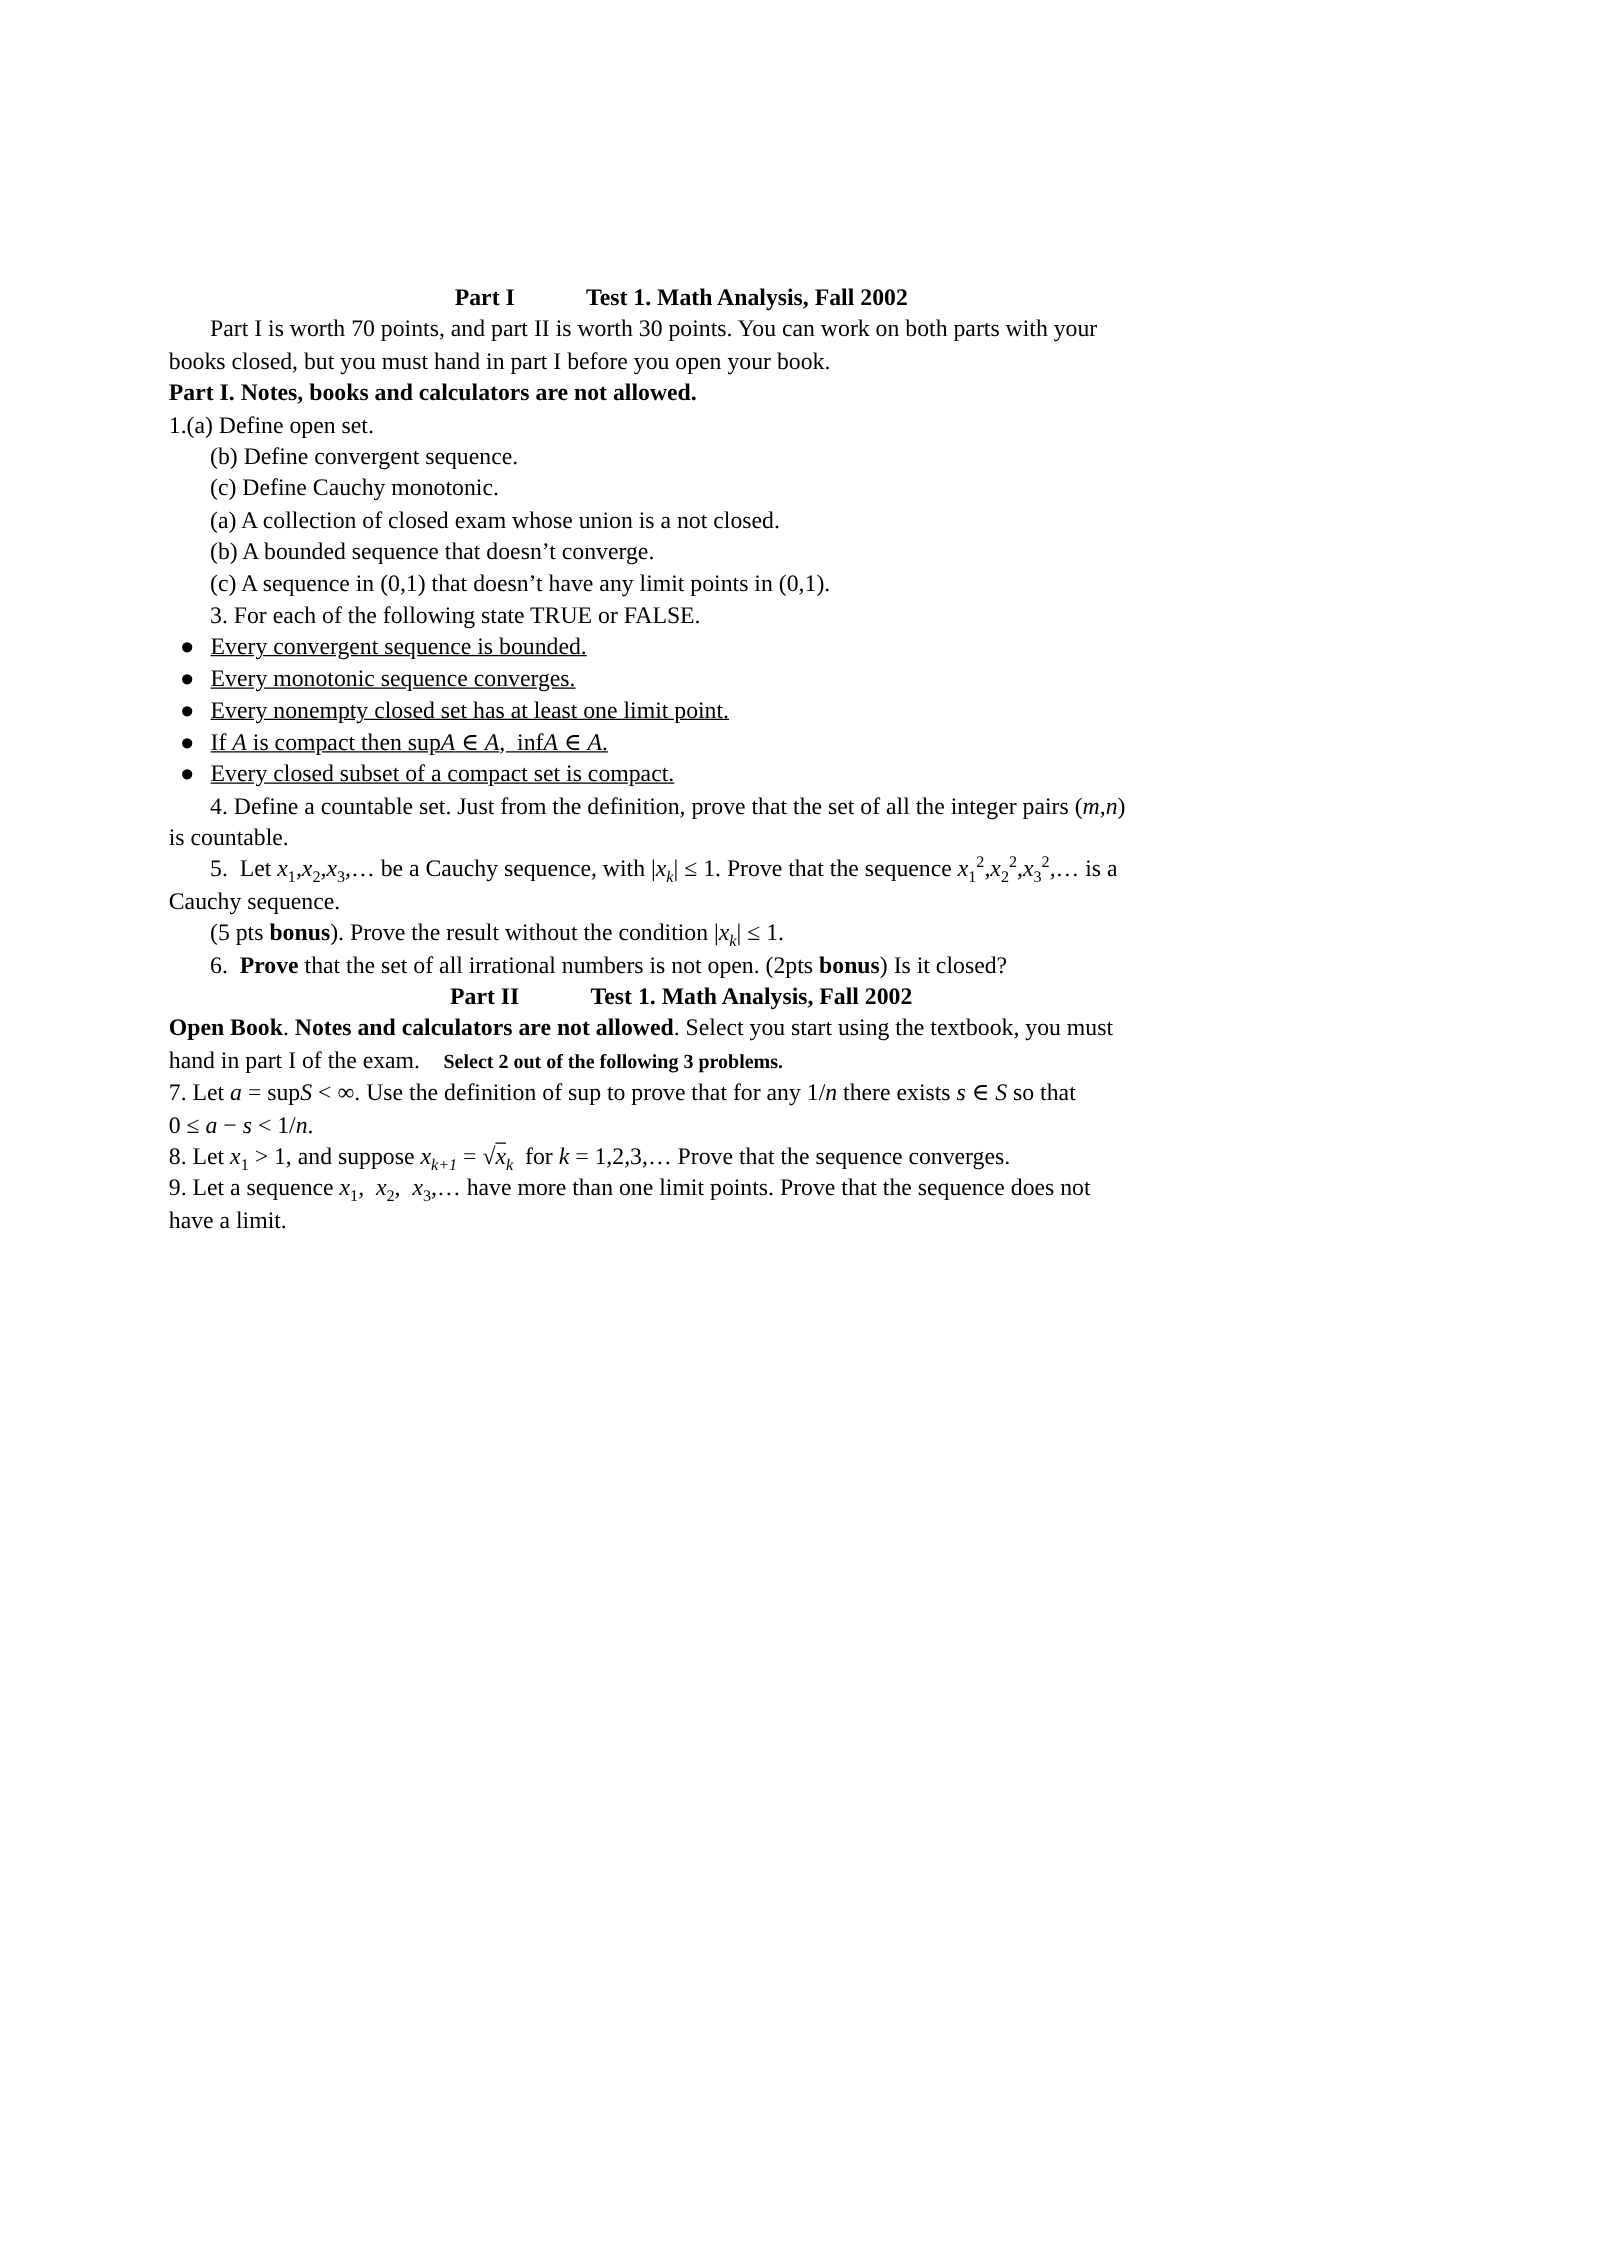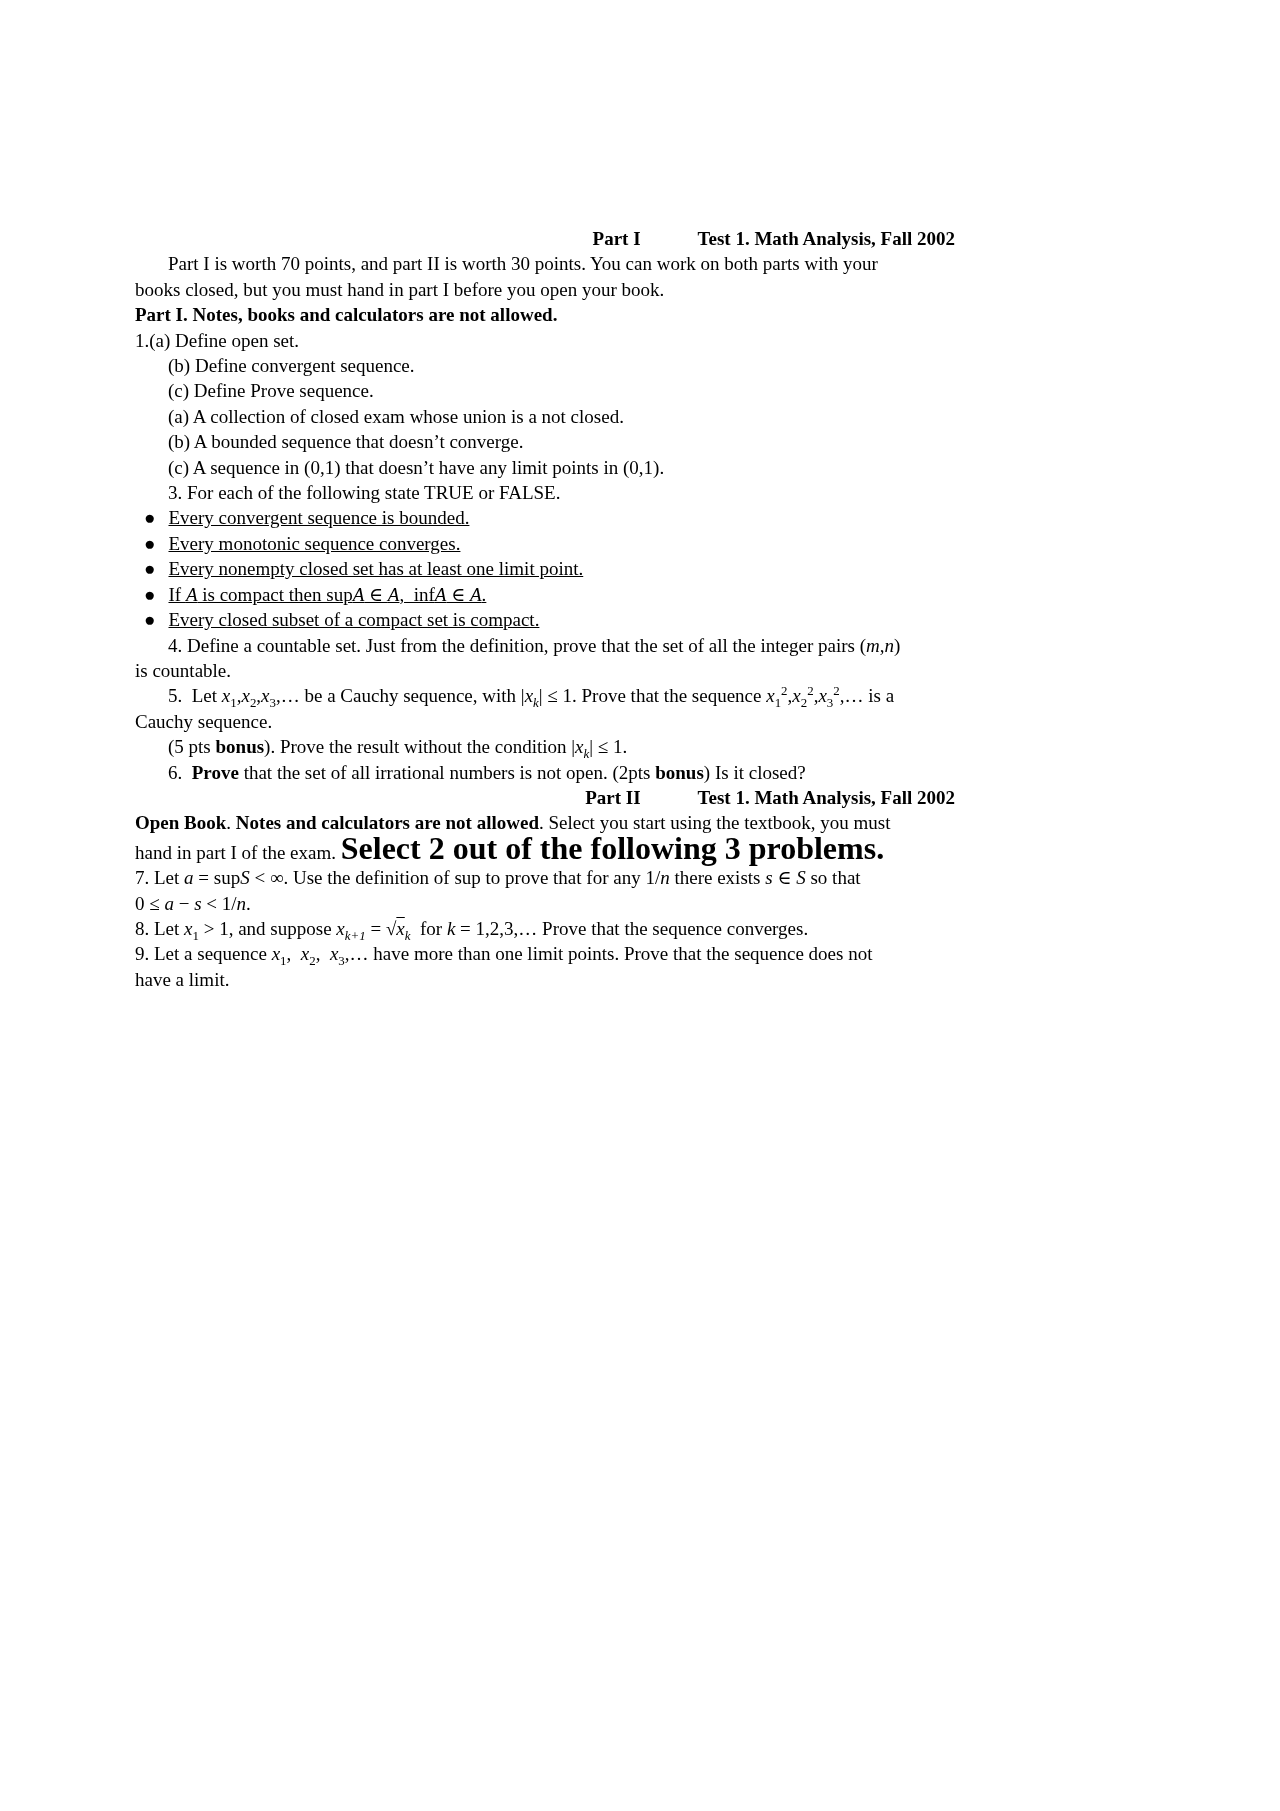--- a/index.html
+++ b/index.html
@@ -20,42 +20,42 @@
   }
   .doc {
     position: absolute;
     left: 135px;
     top: 226px;
     width: 905px;
     font-size: 19px;
     line-height: 25.4px;
   }
   .line { white-space: pre-wrap; }
-  .center { text-align: right; padding-right: 85px; }
+  .center { text-align: center; padding-right: 85px; }
   .indent { padding-left: 33px; }
   .bullet-line { padding-left: 9px; text-decoration: underline; }
   .bullet { display: inline-block; margin-right: 13px; }
   .b { font-weight: bold; }
   .i { font-style: italic; }
-  .big { font-size: 32px; }
+  .big { font-size: 16px; margin-left: 14px; }
   .ov { text-decoration: overline; }
   sub, sup { font-size: 0.68em; line-height: 0; }
 </style>
 </head>
 <body>
 
 <div class="page">
   <div class="doc">
       <div class="line center"><span class="b">Part I   Test 1. Math Analysis, Fall 2002</span></div>
       <div class="line indent"><span>Part I is worth 70 points, and part II is worth 30 points. You can work on both parts with your</span></div>
       <div class="line plain"><span>books closed, but you must hand in part I before you open your book.</span></div>
       <div class="line plain"><span class="b">Part I. Notes, books and calculators are not allowed.</span></div>
       <div class="line plain"><span>1.(a) Define open set.</span></div>
       <div class="line indent"><span>(b) Define convergent sequence.</span></div>
-      <div class="line indent"><span>(c) Define Prove sequence.</span></div>
+      <div class="line indent"><span>(c) Define Cauchy monotonic.</span></div>
       <div class="line indent"><span>(a) A collection of closed exam whose union is a not closed.</span></div>
       <div class="line indent"><span>(b) A bounded sequence that doesn’t converge.</span></div>
       <div class="line indent"><span>(c) A sequence in (0,1) that doesn’t have any limit points in (0,1).</span></div>
       <div class="line indent"><span>3. For each of the following state TRUE or FALSE.</span></div>
       <div class="line bullet-line"><span class="bullet">●</span><span>Every convergent sequence is bounded.</span></div>
       <div class="line bullet-line"><span class="bullet">●</span><span>Every monotonic sequence converges.</span></div>
       <div class="line bullet-line"><span class="bullet">●</span><span>Every nonempty closed set has at least one limit point.</span></div>
       <div class="line bullet-line"><span class="bullet">●</span><span>If </span><span class="i">A</span><span> is compact then sup</span><span class="i">A</span><span> ∈ </span><span class="i">A</span><span>,  inf</span><span class="i">A</span><span> ∈ </span><span class="i">A</span><span>.</span></div>
       <div class="line bullet-line"><span class="bullet">●</span><span>Every closed subset of a compact set is compact.</span></div>
       <div class="line indent"><span>4. Define a countable set. Just from the definition, prove that the set of all the integer pairs (</span><span class="i">m</span><span>,</span><span class="i">n</span><span>)</span></div>

